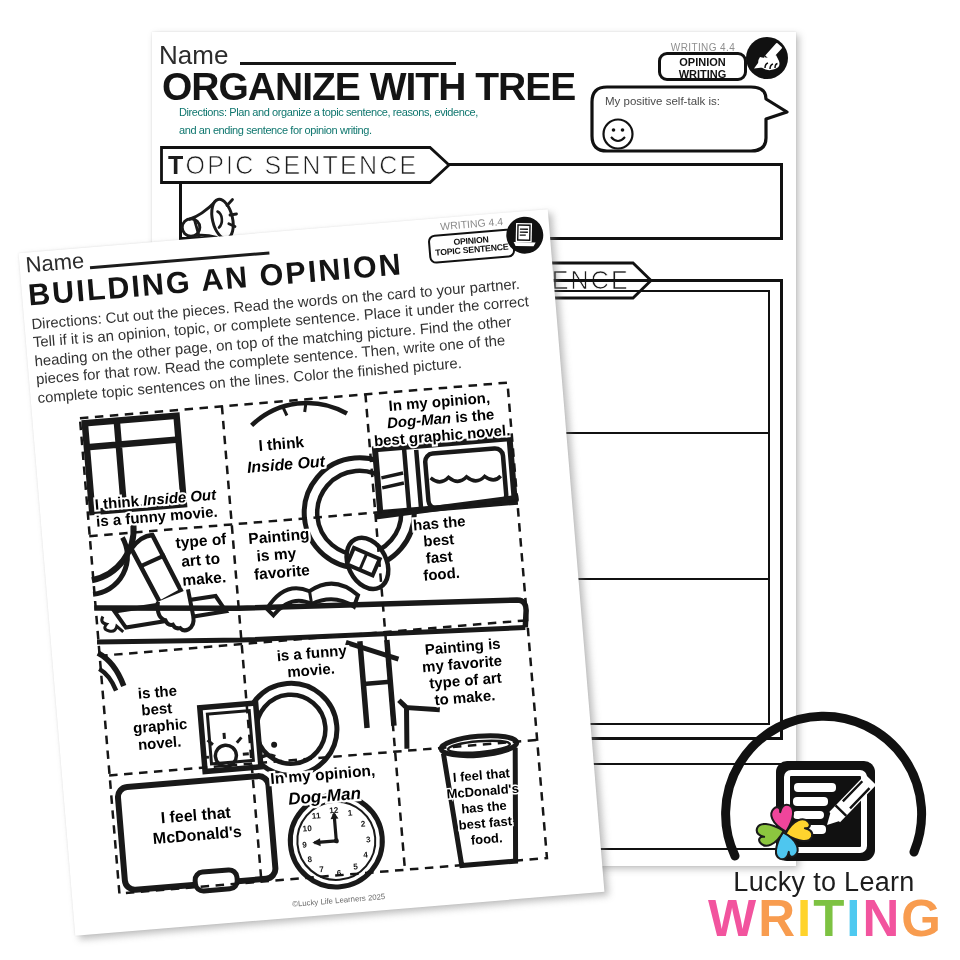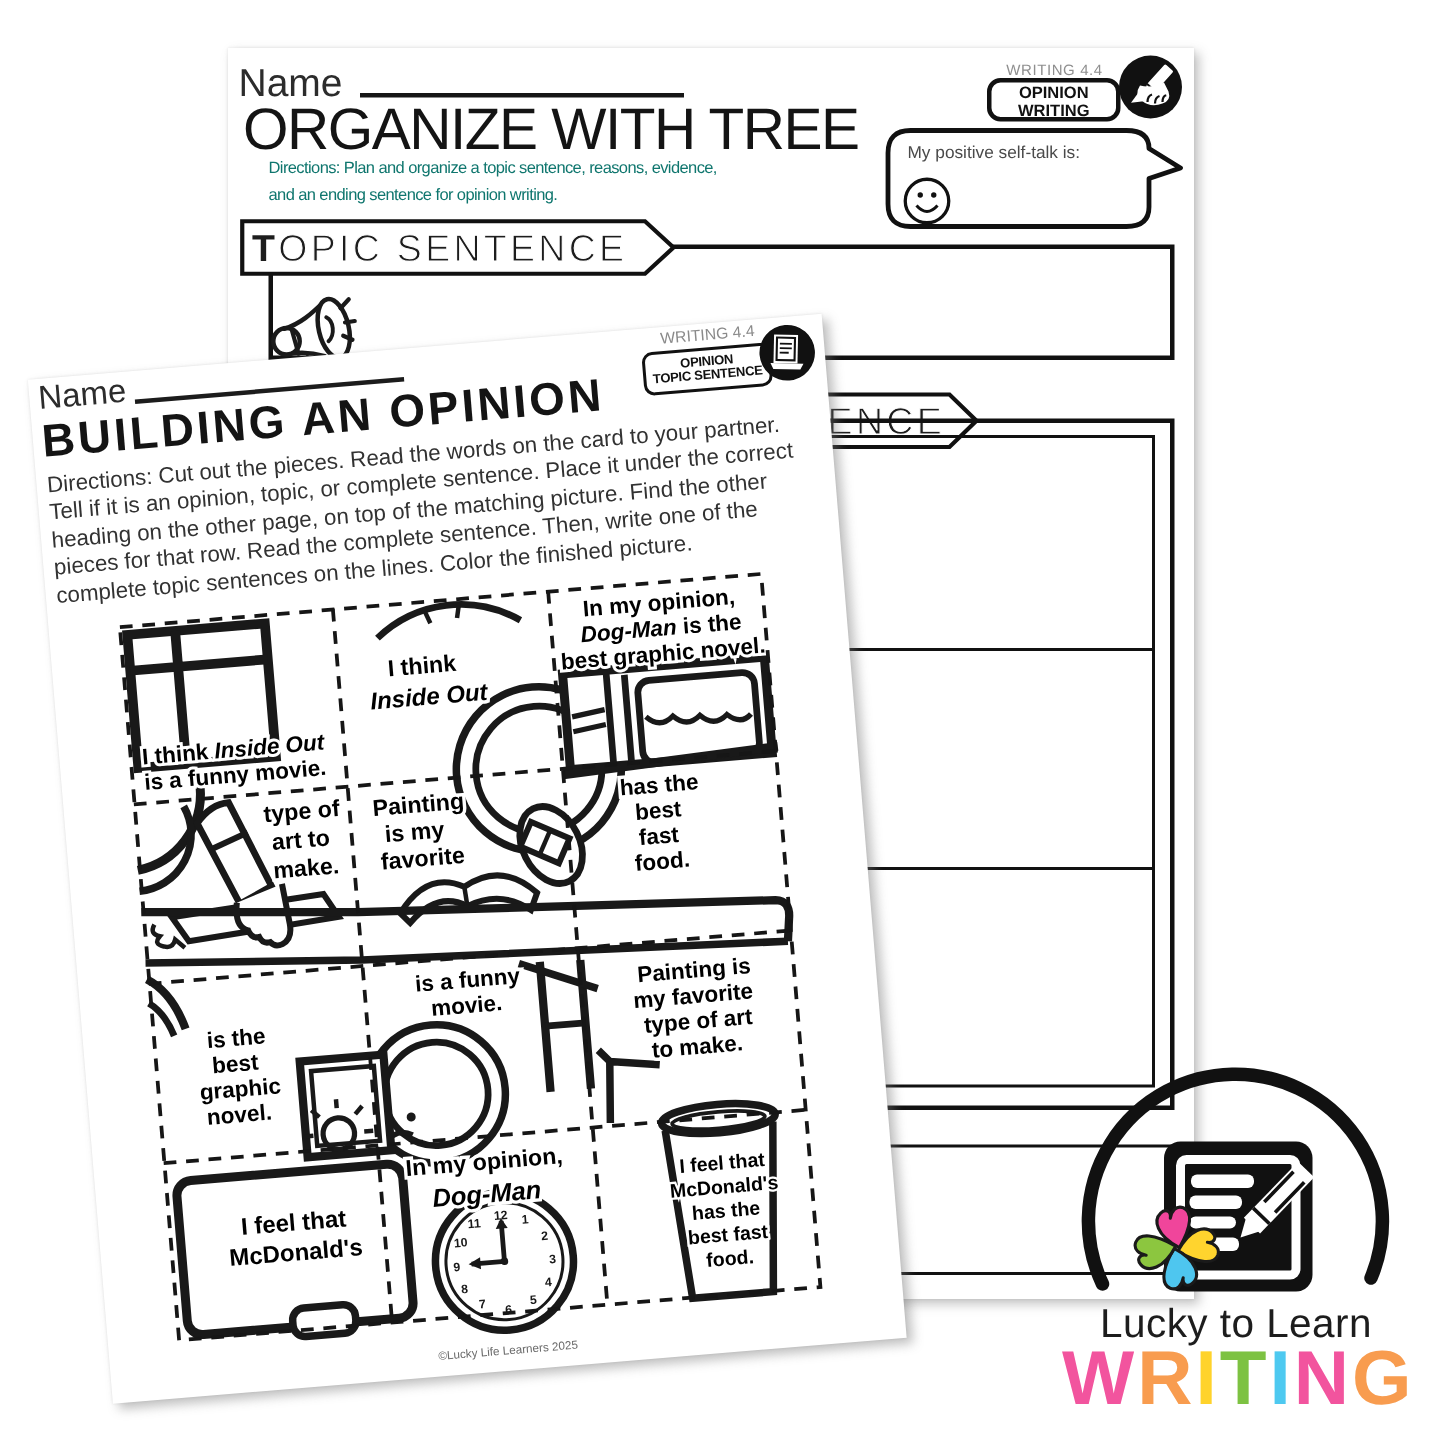--- a/index.html
+++ b/index.html
@@ -8,21 +8,21 @@
 </style>
 </head>
 <body>
 
 <div class="abs" id="backpage" style="left:152px;top:32px;width:644px;height:834px;background:#fff;box-shadow:3px 3px 7px rgba(120,120,120,.45),0 0 2px rgba(0,0,0,.1)">
 
   <div class="abs" style="left:7px;top:8px;font-size:26px;color:#2c2c2c">Name</div>
 
   <div class="abs" style="left:88px;top:30px;width:216px;height:3.4px;background:#161616"></div>
 
-  <div class="abs" style="left:10px;top:33px;font-size:39px;font-weight:normal;color:#141414;letter-spacing:-1px;white-space:nowrap">ORGANIZE WITH TREE</div>
+  <div class="abs" style="left:10px;top:33px;font-size:39px;font-weight:bold;color:#141414;letter-spacing:-1px;white-space:nowrap">ORGANIZE WITH TREE</div>
 
   <div class="abs" style="left:27px;top:72px;font-size:11px;line-height:17.5px;color:#0f766e;letter-spacing:-.4px;white-space:nowrap">Directions: Plan and organize a topic sentence, reasons, evidence,<br>and an ending sentence for opinion writing.</div>
 
   <div class="abs" style="left:27px;top:131px;width:598px;height:71px;border:3.5px solid #111"></div>
 
   <svg class="abs" style="left:6px;top:112px" width="296" height="42" viewBox="0 0 296 42">
     <path d="M3.5 3.5 H272 L291 21 L272 38.5 H3.5 Z" fill="#fff" stroke="#111" stroke-width="2.8"></path>
     <text x="10" y="30" font-size="25" letter-spacing="2.2" fill="#1d1d1d" font-family="Liberation Sans" stroke="#fff" stroke-width="0.7"><tspan font-weight="bold" stroke="none">T</tspan>OPIC SENTENCE</text>
   </svg>
 

